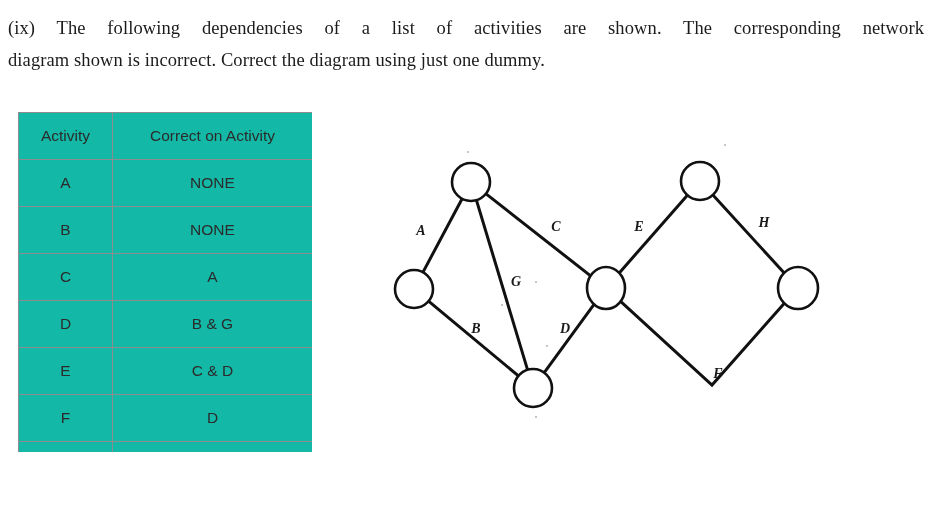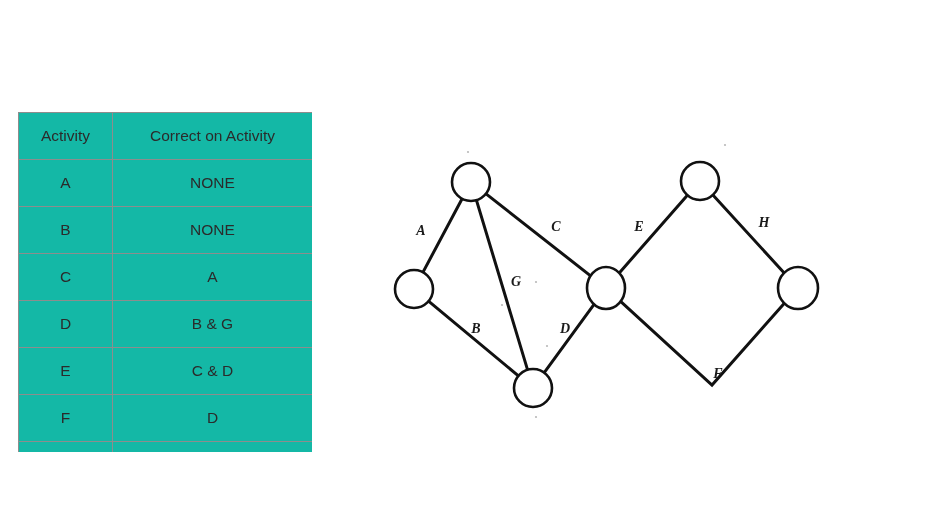--- a/index.html
+++ b/index.html
@@ -107,20 +107,22 @@
     stroke-linejoin: miter;
   }
   .speck {
     fill: #b9b9b9;
   }
 </style>
 </head>
 <body>
 
 <div id="question-text">
+  <span class="qline l1">(ix) The following dependencies of a list of activities are shown. The corresponding network</span>
+  <span class="qline l2">diagram shown is incorrect. Correct the diagram using just one dummy.</span>
 </div>
 
 <div id="activity-table-wrap">
   <table class="activity-table">
     <colgroup>
         <col class="c1">
         <col class="c2">
       </colgroup>
     <thead>
       <tr>

